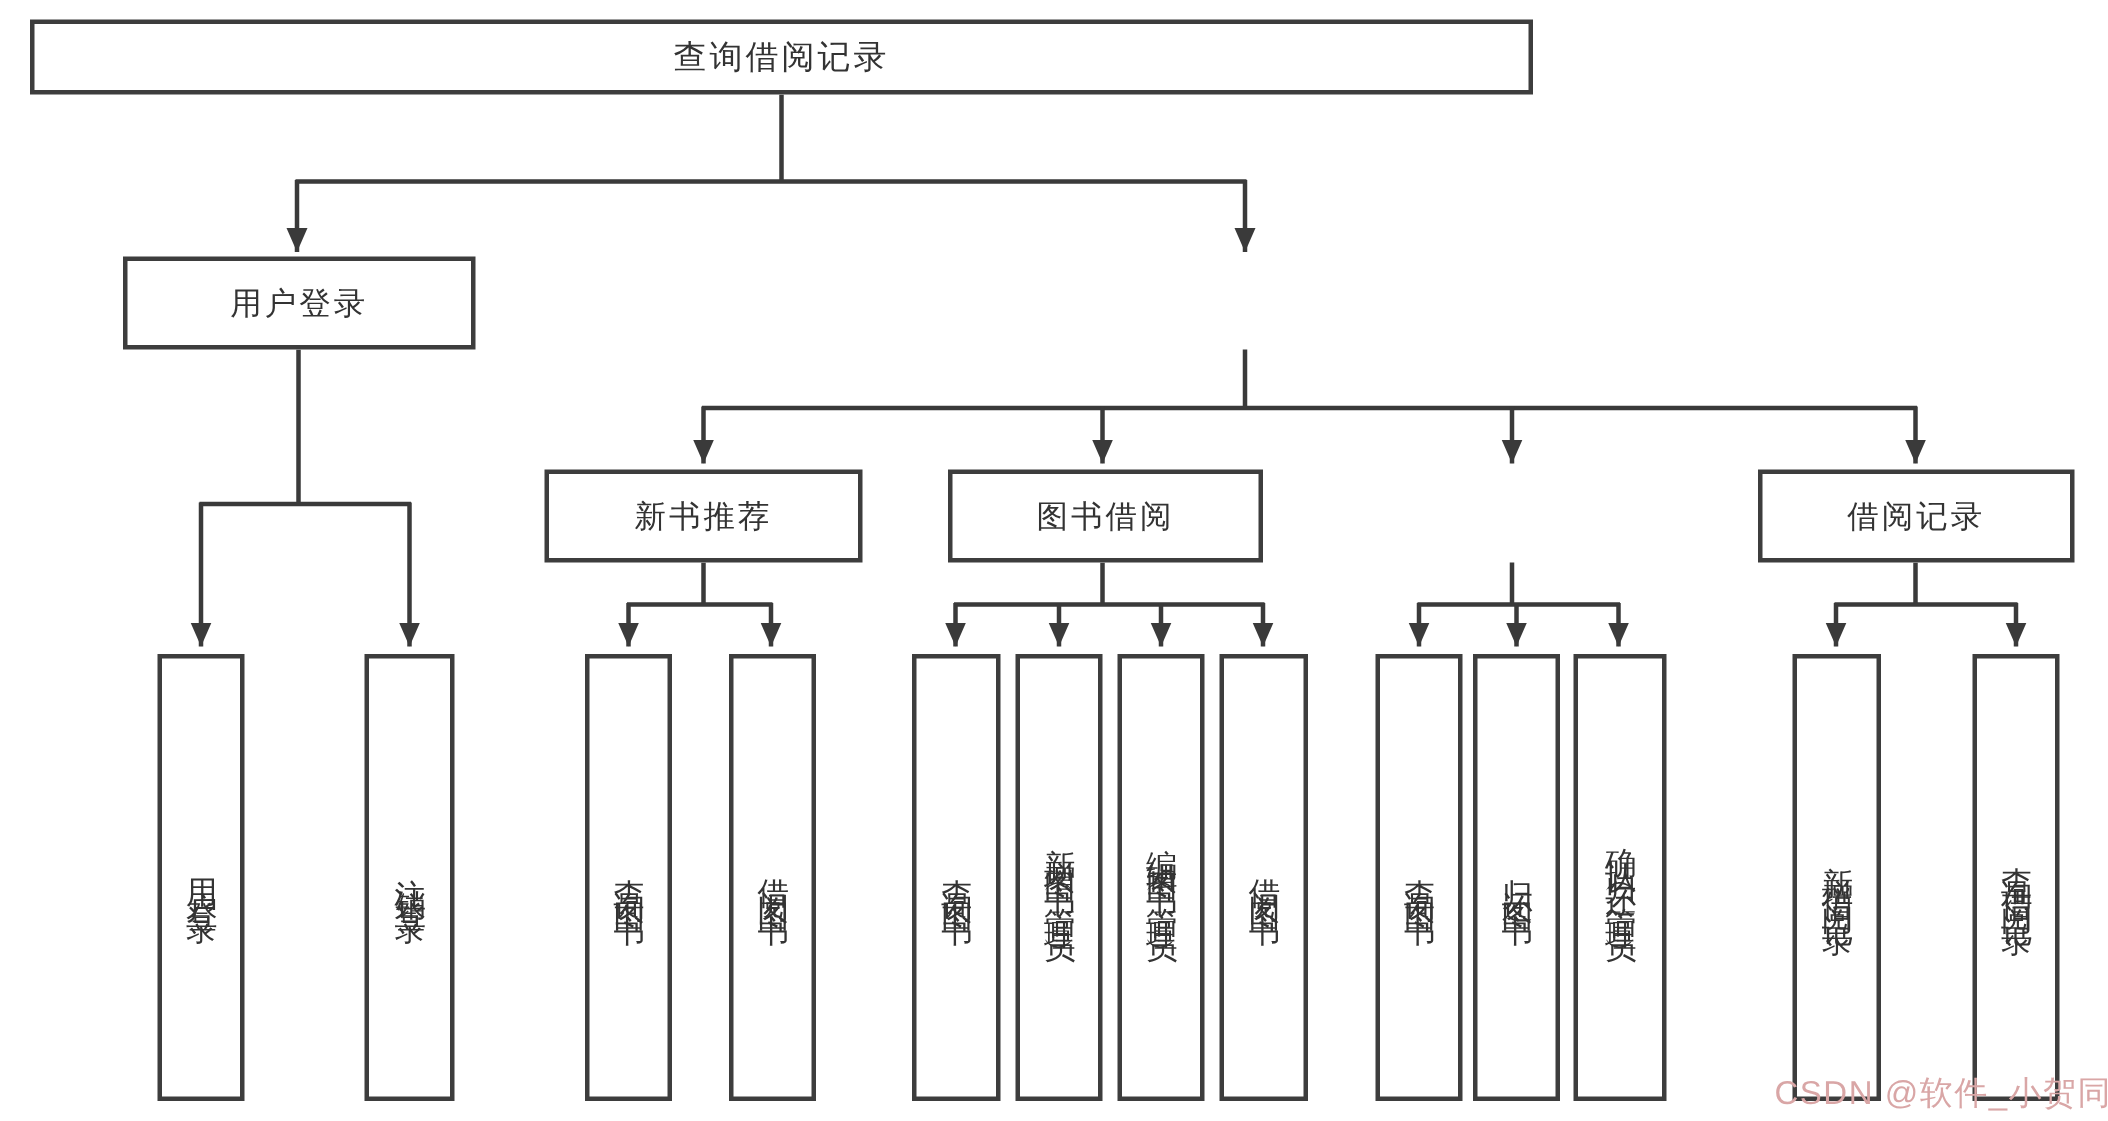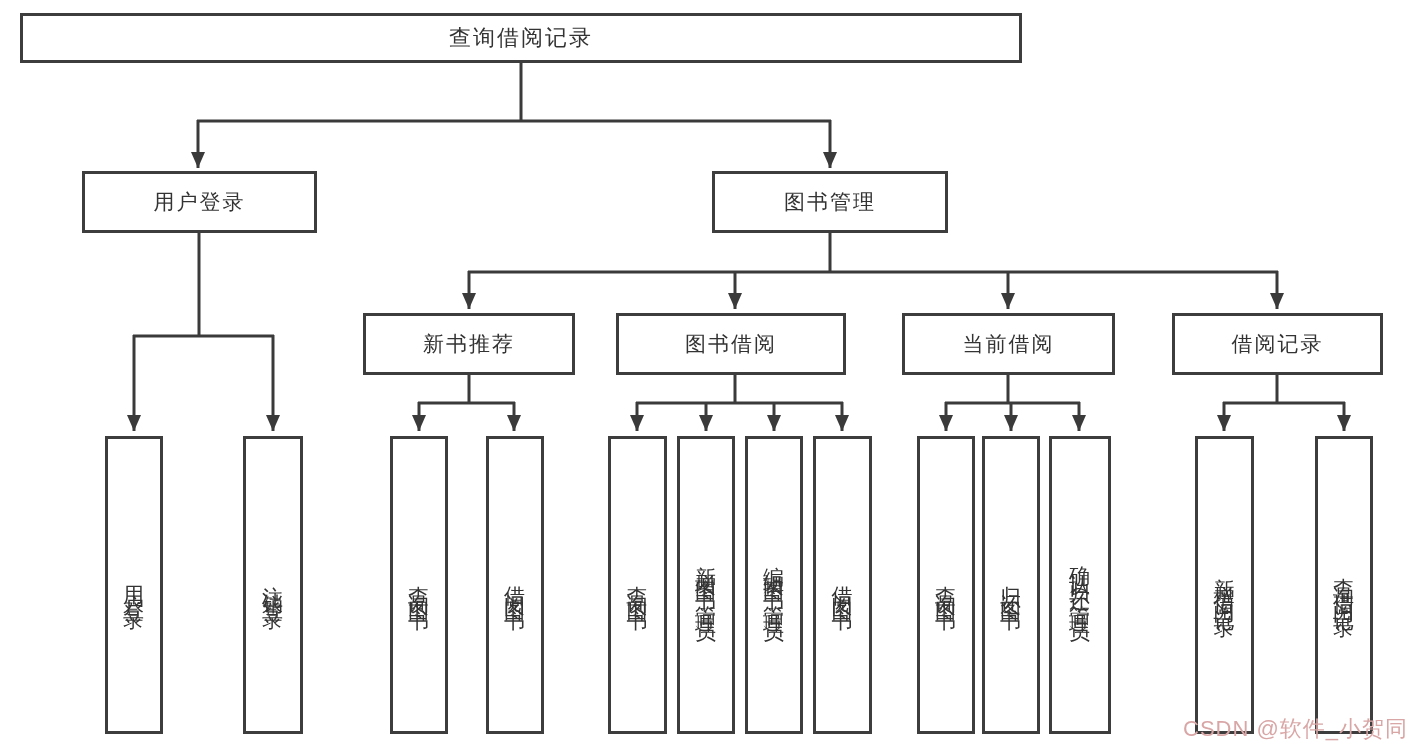--- a/index.html
+++ b/index.html
@@ -93,25 +93,23 @@
 
       <path d="M1277,375 V403 M1223,403 H1345"></path>
       <line x1="1224" y1="402" x2="1224" y2="431" marker-end="url(#ah)"></line>
       <line x1="1344" y1="402" x2="1344" y2="431" marker-end="url(#ah)"></line>
     </g>
   </svg>
 
   <div class="node" style="left:20px; top:13px; width:1002px; height:50px; font-size:22px;">查询借阅记录</div>
 
   <div class="node" style="left:82px; top:171px; width:235px; height:62px;">用户登录</div>
-  <div class="node" style="left:712px; top:171px; width:236px; height:62px;">图书管理</div>
 
   <div class="node" style="left:363px; top:313px; width:212px; height:62px;">新书推荐</div>
-  <div class="node" style="left:616px; top:313px; width:230px; height:62px;">图书借阅</div>
-  <div class="node" style="left:902px; top:313px; width:213px; height:62px;">当前借阅</div>
+  <div class="node" style="left:632px; top:313px; width:210px; height:62px;">图书借阅</div>
   <div class="node" style="left:1172px; top:313px; width:211px; height:62px;">借阅记录</div>
 
   <div class="node vnode" style="left:105px; top:436px; width:58px; height:298px;">用户登录</div>
   <div class="node vnode" style="left:243px; top:436px; width:60px; height:298px;">注销登录</div>
 
   <div class="node vnode" style="left:390px; top:436px; width:58px; height:298px;">查询图书</div>
   <div class="node vnode" style="left:486px; top:436px; width:58px; height:298px;">借阅图书</div>
 
   <div class="node vnode" style="left:608px; top:436px; width:59px; height:298px;">查询图书</div>
   <div class="node vnode" style="left:677px; top:436px; width:58px; height:298px;">新增图书（管理员）</div>

